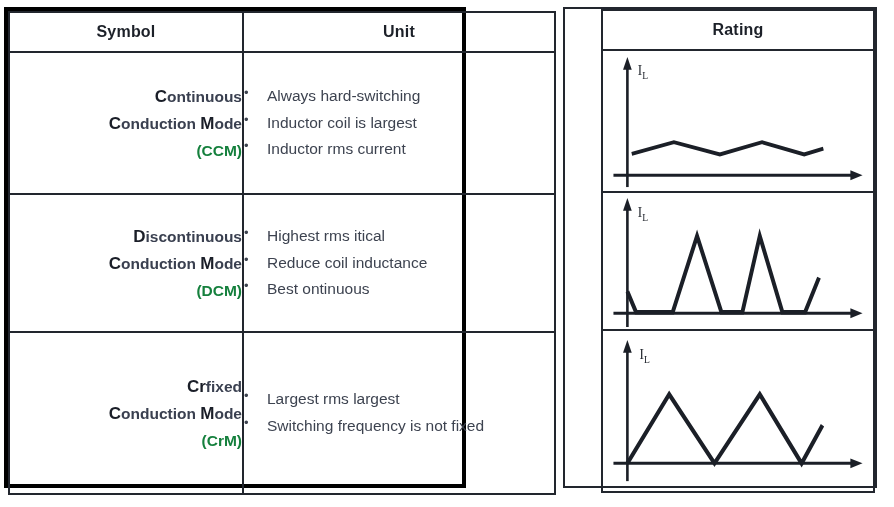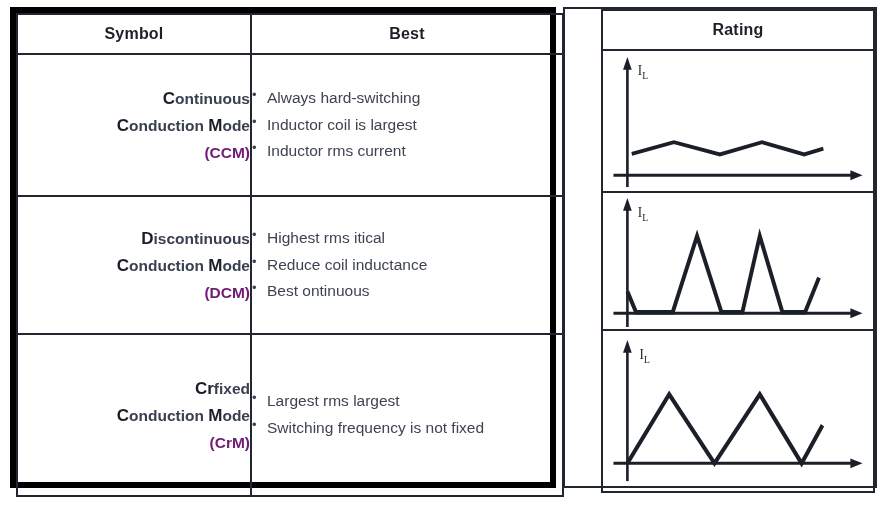--- a/index.html
+++ b/index.html
@@ -20,25 +20,25 @@
   .page {
     position: absolute;
     left: 0; top: 0;
     width: 894px;
     height: 507px;
   }
 
   
   .left-table {
     position: absolute;
-    left: 10px;
+    left: 4px;
     top: 7px;
-    width: 546px;
+    width: 462px;
     height: 481px;
-    border: 6px solid #000000;
+    border: 4px solid #000000;
     box-sizing: border-box;
     border-collapse: collapse;
   }
   .left-table table {
     border-collapse: collapse;
     width: 100%;
     height: 100%;
     table-layout: fixed;
   }
   .left-table td, .left-table th {
@@ -68,39 +68,39 @@
     padding: 4px 8px;
   }
   .symbol-cell .ln { display: block; white-space: nowrap; }
   .symbol-cell .cap {
     color: #1a1e28;
     font-weight: bold;
     font-size: 17px;
   }
   .symbol-cell .acro {
     font-weight: bold;
-    color: #701a75;
+    color: #15803d;
     font-size: 15.5px;
   }
 
   .unit-cell {
     font-size: 15.5px;
     line-height: 1.72;
     color: #3d4350;
     padding: 2px 0 2px 18px;
     font-weight: normal;
   }
   .unit-cell ul {
     list-style: none;
     margin: 0;
     padding: 0;
   }
   .unit-cell li {
     position: relative;
-    padding-left: 15px;
+    padding-left: 23px;
     white-space: nowrap;
   }
   .unit-cell li:before {
     content: "\2022";
     position: absolute;
     left: 0;
     top: -1px;
     font-size: 13px;
     color: #3d4350;
   }
@@ -156,21 +156,21 @@
 </head>
 <body>
 
 <div class="page">
 
   <div class="left-table">
     <table>
       <tbody>
           <tr>
         <th class="hdr-cell col-symbol">Symbol</th>
-        <th class="hdr-cell col-unit">Best</th>
+        <th class="hdr-cell col-unit">Unit</th>
       </tr>
 
       <tr class="r1">
         <td class="symbol-cell">
           <span class="ln"><span class="cap">C</span><span>ontinuous</span></span>
           <span class="ln"><span class="cap">C</span><span>onduction </span><span class="cap">M</span><span>ode</span></span>
           <span class="ln acro">(CCM)</span>
         </td>
         <td class="unit-cell">
           <ul>

